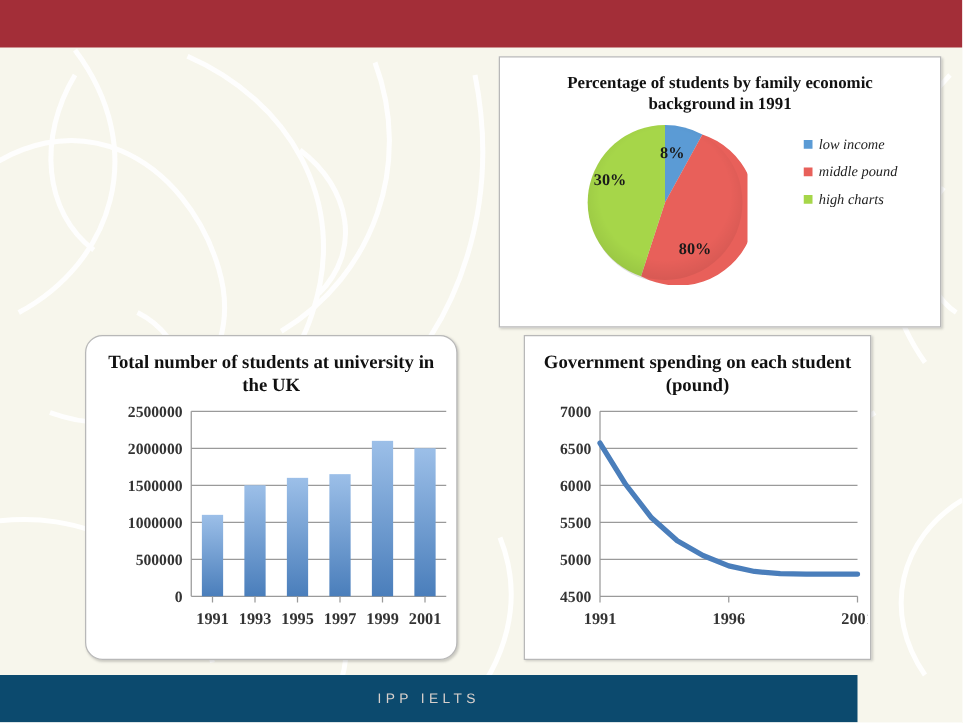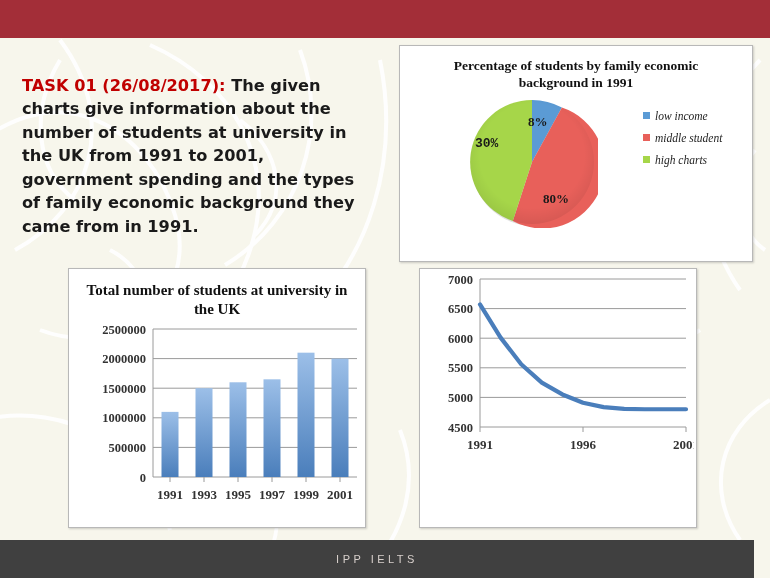--- a/index.html
+++ b/index.html
@@ -24,22 +24,22 @@
   }
   .band-top {
     position: absolute;
     left: 0; top: 0;
     width: 770px; height: 38px;
     background: #a32e38;
   }
   .band-bottom {
     position: absolute;
     left: 0; top: 540px;
-    width: 754px; height: 38px;
-    background: #404040;
+    width: 686px; height: 38px;
+    background: #0c4a6e;
     display: flex;
     align-items: center;
     justify-content: center;
   }
   .footer-text {
     color: #d8d0cc;
     font-size: 11px;
     letter-spacing: 3.5px;
     font-family: "Liberation Sans", sans-serif;
   }
@@ -58,21 +58,21 @@
   .task-label { color: #c00000; }
 
   
   .panel {
     position: absolute;
     background: #ffffff;
     border: 1px solid #b8b8b8;
     box-shadow: 1px 1px 2px rgba(0,0,0,0.18);
   }
   #pie-panel   { left: 399px; top: 45px;  width: 352px; height: 215px; }
-  #bar-panel   { left: 68px;  top: 268px; width: 296px; height: 258px; }
+  #bar-panel   { left: 68px;  top: 268px; width: 296px; height: 258px; border-radius: 14px; }
   #line-panel  { left: 419px; top: 268px; width: 276px; height: 258px; }
 
   .chart-title {
     text-align: center;
     font-family: "Liberation Serif", serif;
     font-weight: bold;
     color: #111111;
     line-height: 1.25;
   }
   #pie-panel .chart-title  { font-size: 13.5px; margin: 12px 22px 0 22px; }
@@ -141,23 +141,20 @@
       <path d="M400 430 C 420 480, 405 530, 370 570"></path>
       <path d="M60 60 C 30 110, 35 170, 75 200"></path>
       <path d="M240 120 C 280 150, 290 200, 255 235"></path>
       <path d="M110 250 C 150 270, 160 320, 125 350"></path>
       <path d="M755 150 C 730 180, 735 230, 765 250"></path>
     </g>
   </svg>
 
   <div class="band-top"></div>
 
-  <div class="task-block">
-    <span class="task-label">TASK 01 (26/08/2017):</span><span> The given charts give information about the number of students at university in the UK from 1991 to 2001, government spending and the types of family economic background they came from in 1991.</span>
-  </div>
 
   <div class="panel" id="pie-panel">
     <div class="chart-title">Percentage of students by family economic background in 1991</div>
     <div class="pie-body">
       <div class="pie-wrap">
         <svg viewBox="0 0 132 132" width="132" height="132">
           <defs>
             <radialGradient id="pieShade" cx="50%" cy="45%" r="60%">
               <stop offset="70%" stop-color="#000" stop-opacity="0"></stop>
               <stop offset="100%" stop-color="#000" stop-opacity="0.10"></stop>
@@ -168,30 +165,30 @@
           <path d="M66 66 L66 4 A62 62 0 0 1 95.9 11.6 Z" fill="#5b9bd5"></path>
 
           <path d="M66 66 L95.9 11.6 A62 62 0 1 1 46.8 124.9 Z" fill="#e8605a"></path>
 
           <path d="M66 66 L46.8 124.9 A62 62 0 0 1 66 4 Z" fill="#a6d649"></path>
           <circle cx="66" cy="66" r="62" fill="url(#pieShade)"></circle>
         </svg>
       </div>
       <div class="pie-label" style="left:128px; top:22px;">8%</div>
       <div class="pie-label" style="left:143px; top:99px;">80%</div>
-      <div class="pie-label" style="left:75px; top:44px;font-family:Liberation Mono, monospace;">30%</div>
+      <div class="pie-label" style="left:75px; top:44px;">30%</div>
 
       <div class="legend">
         <div class="legend-row">
           <span class="legend-swatch" style="background:#5b9bd5"></span>
           <span class="legend-text">low income</span>
         </div>
         <div class="legend-row">
           <span class="legend-swatch" style="background:#e8605a"></span>
-          <span class="legend-text">middle student</span>
+          <span class="legend-text">middle pound</span>
         </div>
         <div class="legend-row">
           <span class="legend-swatch" style="background:#a6d649"></span>
           <span class="legend-text">high charts</span>
         </div>
       </div>
     </div>
   </div>
 
   <div class="panel" id="bar-panel">
@@ -239,20 +236,21 @@
           <text x="135" y="180" text-anchor="middle" font-size="13" class="axis-text">1993</text>
           <text x="169" y="180" text-anchor="middle" font-size="13" class="axis-text">1995</text>
           <text x="203" y="180" text-anchor="middle" font-size="13" class="axis-text">1997</text>
           <text x="237" y="180" text-anchor="middle" font-size="13" class="axis-text">1999</text>
           <text x="271" y="180" text-anchor="middle" font-size="13" class="axis-text">2001</text>
         </g>
     </svg>
   </div>
 
   <div class="panel" id="line-panel">
+    <div class="chart-title">Government spending on each student (pound)</div>
     <svg id="line-svg" width="274" height="196" viewBox="0 0 274 196">
       <g id="line-grid">
           <line x1="60" y1="158" x2="266" y2="158" stroke="#9a9a9a" stroke-width="1"></line>
           <line x1="60" y1="128.4" x2="266" y2="128.4" stroke="#9a9a9a" stroke-width="1"></line>
           <line x1="60" y1="98.8" x2="266" y2="98.8" stroke="#9a9a9a" stroke-width="1"></line>
           <line x1="60" y1="69.2" x2="266" y2="69.2" stroke="#9a9a9a" stroke-width="1"></line>
           <line x1="60" y1="39.599999999999994" x2="266" y2="39.599999999999994" stroke="#9a9a9a" stroke-width="1"></line>
           <line x1="60" y1="10" x2="266" y2="10" stroke="#9a9a9a" stroke-width="1"></line>
           <line x1="60" y1="10" x2="60" y2="158" stroke="#9a9a9a" stroke-width="1"></line>
         </g>

